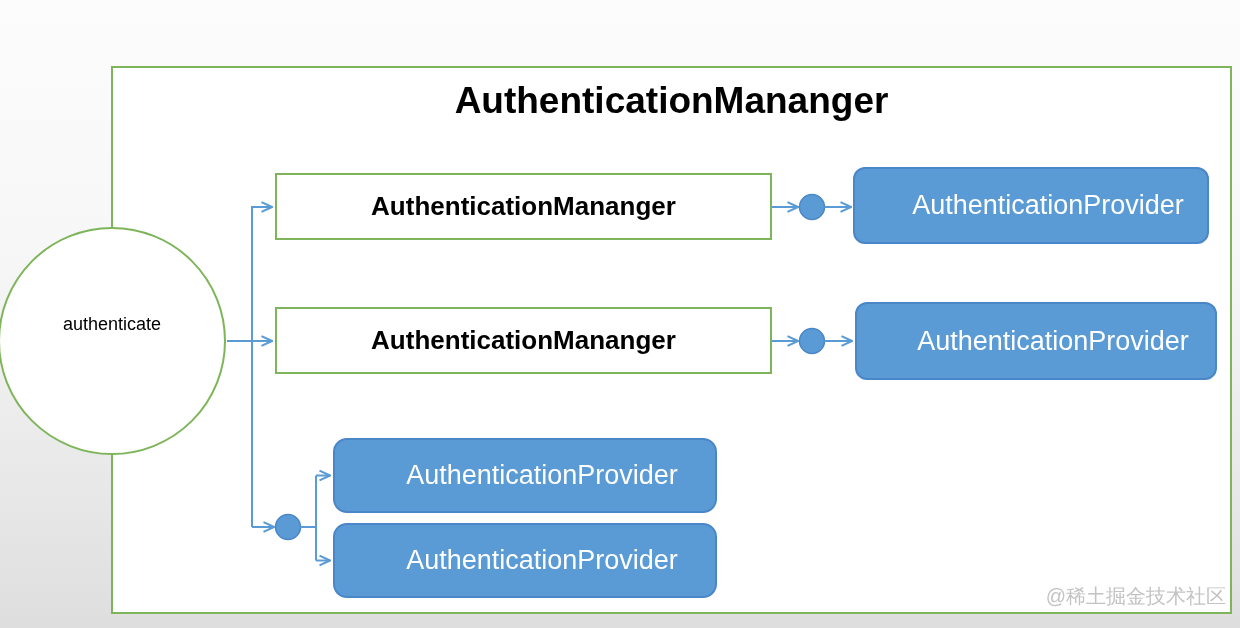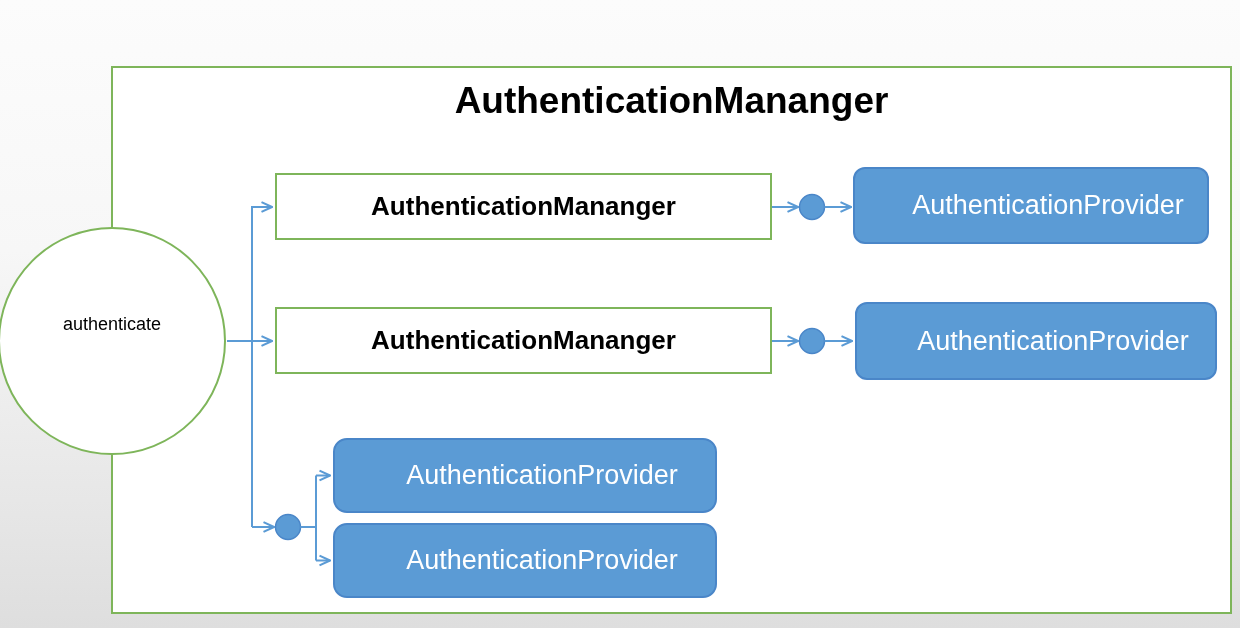--- a/index.html
+++ b/index.html
@@ -113,14 +113,15 @@
   </div>
 
   <div class="manager-box manager-1">AuthenticationMananger</div>
   <div class="manager-box manager-2">AuthenticationMananger</div>
 
   <div class="provider-box provider-1">AuthenticationProvider</div>
   <div class="provider-box provider-2">AuthenticationProvider</div>
   <div class="provider-box provider-3">AuthenticationProvider</div>
   <div class="provider-box provider-4">AuthenticationProvider</div>
 
+  <div class="watermark">@稀土掘金技术社区</div>
 
 </div>
 
 </body></html>

